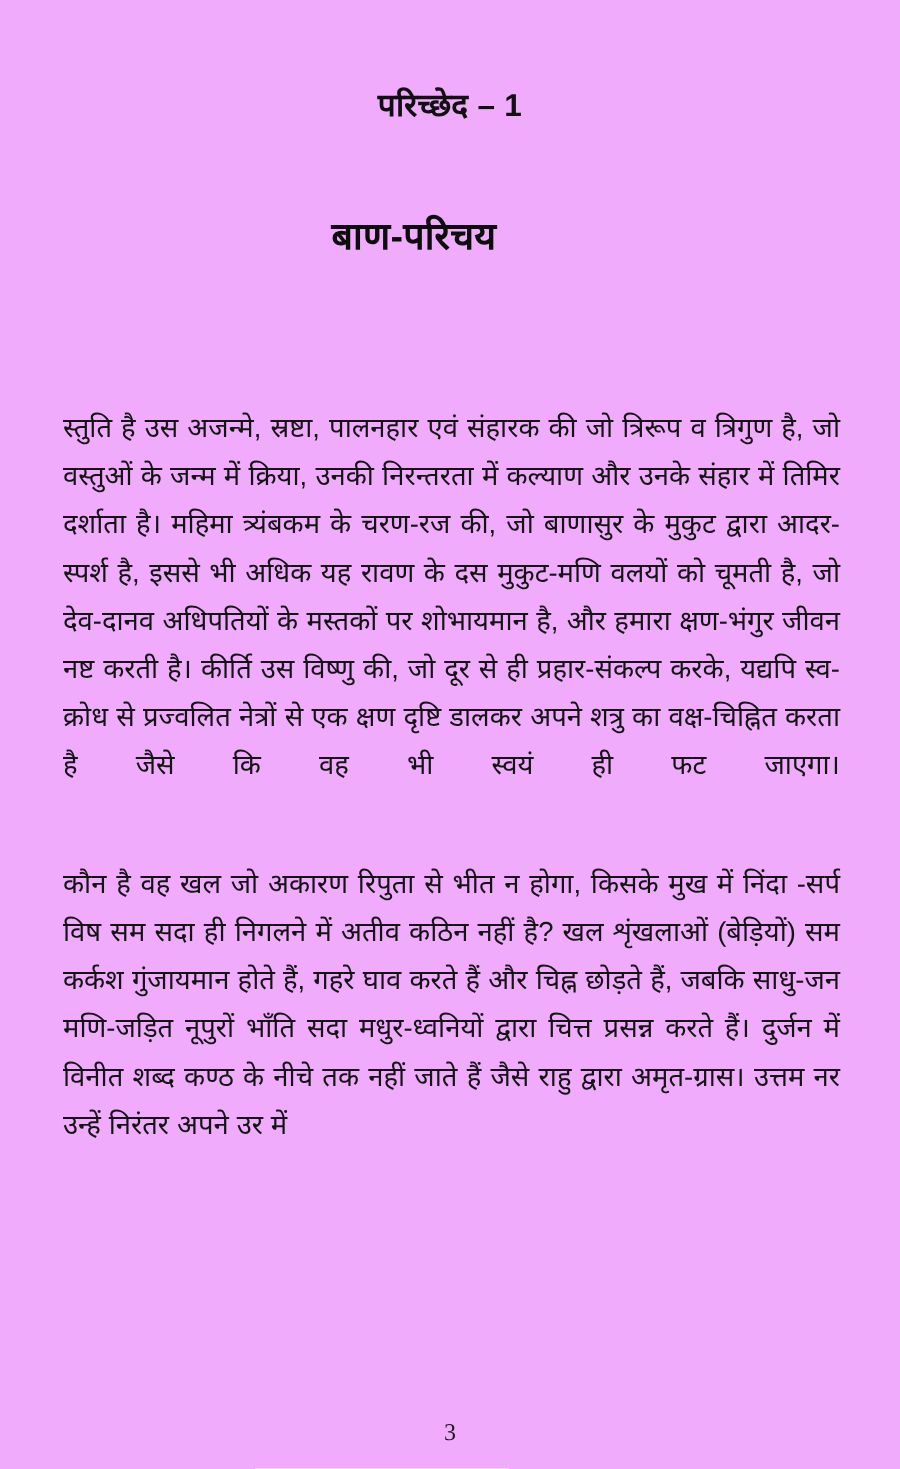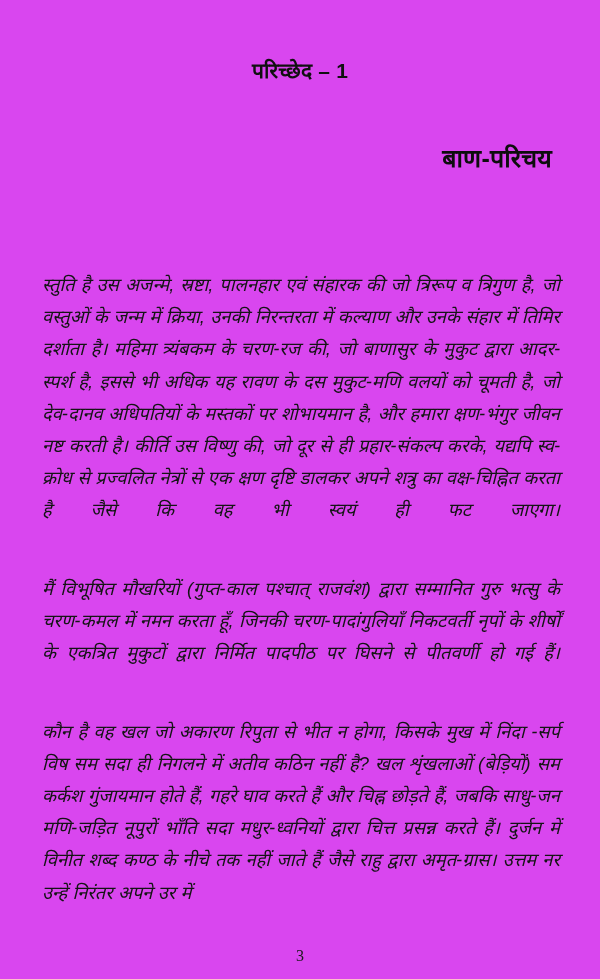--- a/index.html
+++ b/index.html
@@ -7,21 +7,21 @@
     margin: 0;
     padding: 0;
     background: #ffffff;
   }
 
   .page {
     position: relative;
     width: 600px;
     height: 979px;
     margin: 0 auto;
-    background: #d946ef;
+    background: #f0abfc;
     overflow: hidden;
     font-family: "Liberation Sans", "DejaVu Sans", sans-serif;
     color: #131313;
     -webkit-font-smoothing: antialiased;
   }
 
   
   .chapter-block {
     position: absolute;
     top: 58px;
@@ -36,38 +36,37 @@
     letter-spacing: 0.2px;
     line-height: 1.25;
     color: #101010;
   }
 
   .chapter-title-block {
     position: absolute;
     top: 126px;
     left: 0;
     width: 552px;
-    text-align: right;
+    text-align: center;
   }
 
   .chapter-title {
     font-size: 25px;
     font-weight: 700;
     letter-spacing: 0.2px;
     line-height: 1.25;
     color: #0d0d0d;
   }
 
   
   .body-area {
     position: absolute;
     top: 269px;
     left: 42px;
     width: 518px;
-    font-style: italic;
   }
 
   .para {
     font-size: 18.3px;
     line-height: 32.2px;
     text-align: justify;
     text-justify: inter-word;
     color: #141414;
     margin: 0 0 14px 0;
     word-spacing: 0.2px;
@@ -112,21 +111,20 @@
   <div class="chapter-block">
     <div class="chapter-label">परिच्छेद – 1</div>
   </div>
 
   <div class="chapter-title-block">
     <h1 class="chapter-title">बाण-परिचय</h1>
   </div>
 
   <div class="body-area">
     <p class="para">स्तुति है उस अजन्मे, स्रष्टा, पालनहार एवं संहारक की जो त्रिरूप व त्रिगुण है, जो वस्तुओं के जन्म में क्रिया, उनकी निरन्तरता में कल्याण और उनके संहार में तिमिर दर्शाता है। महिमा त्र्यंबकम के चरण-रज की, जो बाणासुर के मुकुट द्वारा आदर-स्पर्श है, इससे भी अधिक यह रावण के दस मुकुट-मणि वलयों को चूमती है, जो देव-दानव अधिपतियों के मस्तकों पर शोभायमान है, और हमारा क्षण-भंगुर जीवन नष्ट करती है। कीर्ति उस विष्णु की, जो दूर से ही प्रहार-संकल्प करके, यद्यपि स्व-क्रोध से प्रज्वलित नेत्रों से एक क्षण दृष्टि डालकर अपने शत्रु का वक्ष-चिह्नित करता है जैसे कि वह भी स्वयं ही फट जाएगा।</p>
-    <p class="para">मैं विभूषित मौखरियों (गुप्त-काल पश्चात् राजवंश) द्वारा सम्मानित गुरु भत्सु के चरण-कमल में नमन करता हूँ, जिनकी चरण-पादांगुलियाँ निकटवर्ती नृपों के शीर्षों के एकत्रित मुकुटों द्वारा निर्मित पादपीठ पर घिसने से पीतवर्णी हो गई हैं।</p>
     <p class="para flow-cut">कौन है वह खल जो अकारण रिपुता से भीत न होगा, किसके मुख में निंदा -सर्प विष सम सदा ही निगलने में अतीव कठिन नहीं है? खल शृंखलाओं (बेड़ियों) सम कर्कश गुंजायमान होते हैं, गहरे घाव करते हैं और चिह्न छोड़ते हैं, जबकि साधु-जन मणि-जड़ित नूपुरों भाँति सदा मधुर-ध्वनियों द्वारा चित्त प्रसन्न करते हैं। दुर्जन में विनीत शब्द कण्ठ के नीचे तक नहीं जाते हैं जैसे राहु द्वारा अमृत-ग्रास। उत्तम नर उन्हें निरंतर अपने उर में</p>
   </div>
 
   <div class="page-number-block">
     <span class="page-number">3</span>
   </div>
 
 </div>
 
 </body></html>

